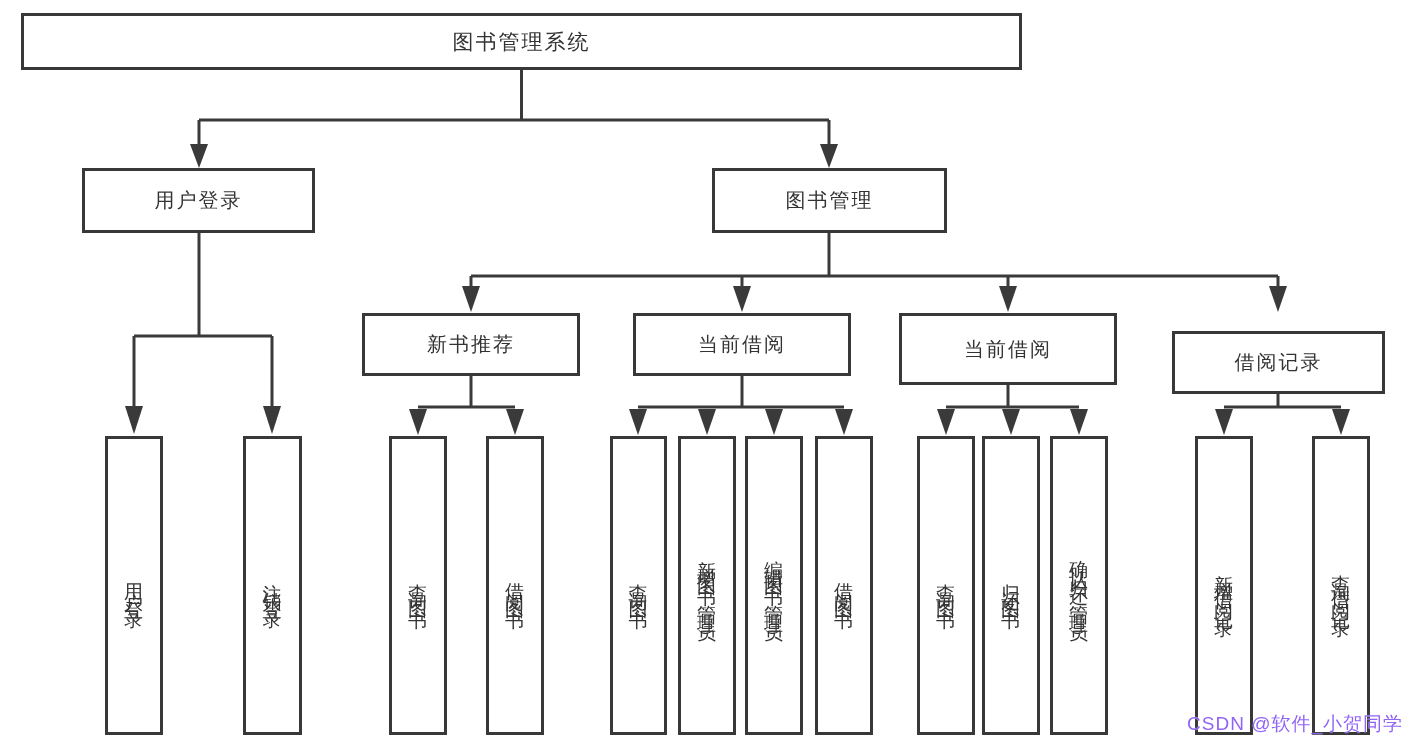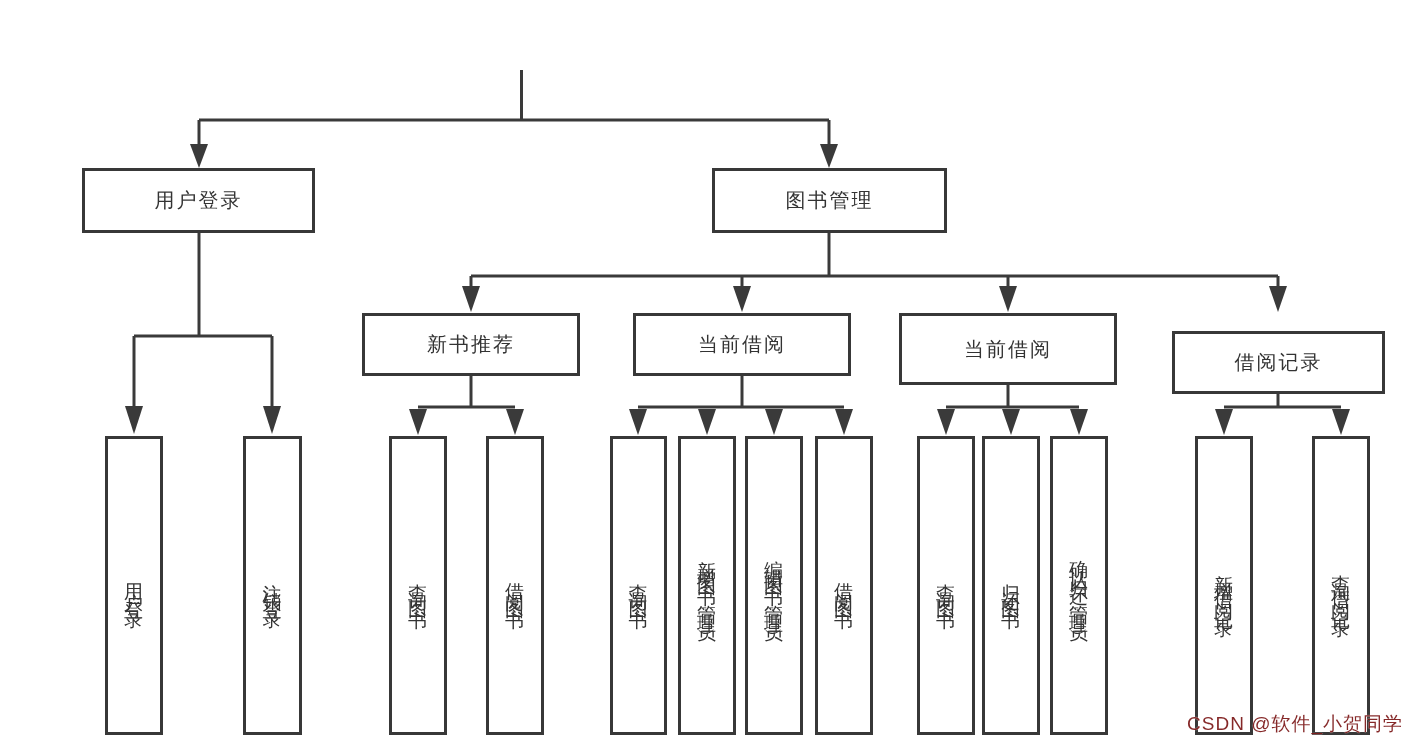--- a/index.html
+++ b/index.html
@@ -32,21 +32,21 @@
     letter-spacing:9px;
     line-height:1;
     white-space:nowrap;
   }
   .watermark{
     position:absolute;
     top:711px;
     right:2px;
     font-size:19px;
     letter-spacing:1px;
-    color:#7f1d1d;
+    color:#8b5cf6;
     text-shadow:0 0 1px #ffffff;
     opacity:0.95;
     pointer-events:none;
     z-index:5;
   }
 </style>
 </head>
 <body>
 
 <div class="stage">
@@ -106,20 +106,23 @@
 
       <polygon points="937,409 955,409 946,435"></polygon>
       <polygon points="1002,409 1020,409 1011,435"></polygon>
       <polygon points="1070,409 1088,409 1079,435"></polygon>
 
       <polygon points="1215,409 1233,409 1224,435"></polygon>
       <polygon points="1332,409 1350,409 1341,435"></polygon>
     </g>
   </svg>
 
+  <div class="node root" style="left:21px;top:13px;width:1001px;height:57px;">
+    <span>图书管理系统</span>
+  </div>
 
   <div class="node" style="left:82px;top:168px;width:233px;height:65px;">
     <span>用户登录</span>
   </div>
   <div class="node" style="left:712px;top:168px;width:235px;height:65px;">
     <span>图书管理</span>
   </div>
 
   <div class="node" style="left:362px;top:313px;width:218px;height:63px;">
     <span>新书推荐</span>

